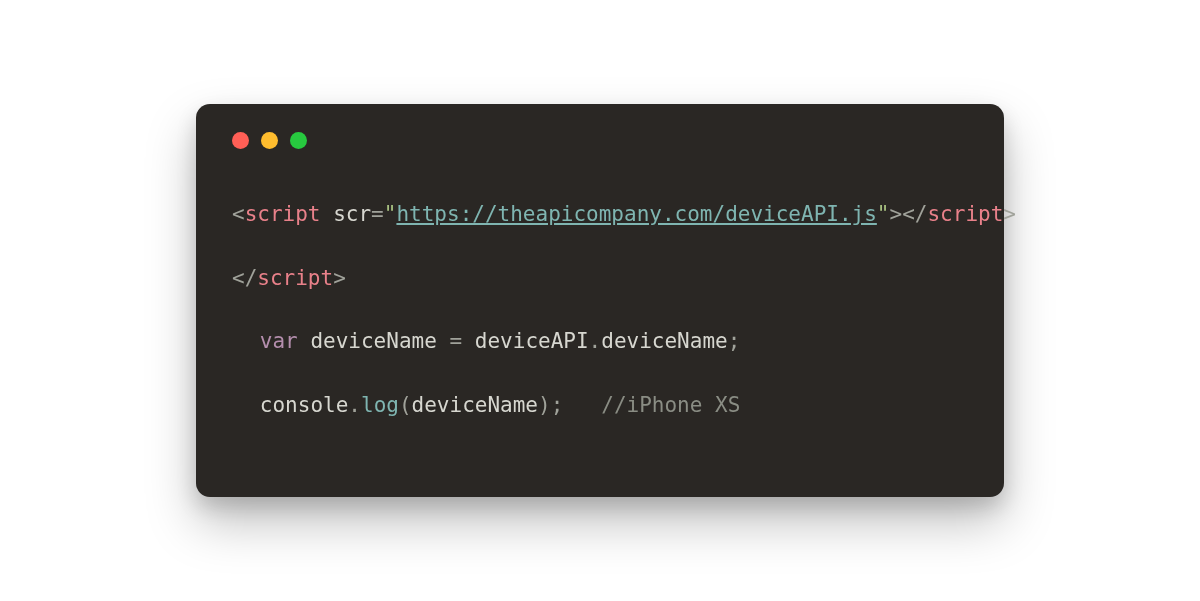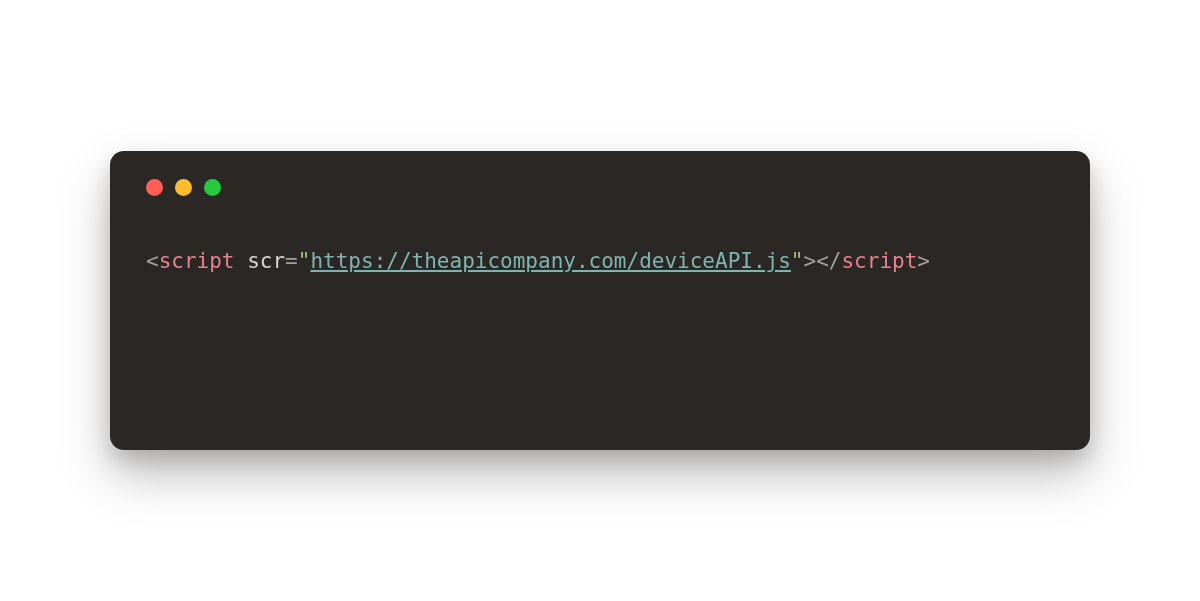--- a/index.html
+++ b/index.html
@@ -10,21 +10,21 @@
     body {
       width: 1200px;
       height: 601px;
       background: #ffffff;
       display: flex;
       align-items: center;
       justify-content: center;
       font-family: "SF Mono", "Menlo", "Monaco", "Consolas", monospace;
     }
     .window {
-      width: 980px;
+      width: 808px;
       background: #2a2724;
       border-radius: 14px;
       box-shadow: 0 25px 50px rgba(0,0,0,0.25), 0 10px 20px rgba(0,0,0,0.15);
       padding: 28px 36px 44px 36px;
     }
     .traffic-lights {
       display: flex;
       gap: 12px;
       margin-bottom: 50px;
     }
@@ -70,24 +70,27 @@
     <div class="light yellow"></div>
     <div class="light green"></div>
   </div>
 
   <div class="code">
 
     <div class="line"><span class="punct">&lt;</span><span class="tag">script</span><span class="attr"> </span><span class="attr">scr</span><span class="punct">=</span><span class="string">"</span><span class="url">https://theapicompany.com/deviceAPI.js</span><span class="string">"</span><span class="punct">&gt;</span><span class="punct">&lt;/</span><span class="tag">script</span><span class="punct">&gt;</span></div>
 
     <div class="blank"></div>
 
+    <div class="line"><span class="punct">&lt;/</span><span class="tag">script</span><span class="punct">&gt;</span></div>
 
     <div class="blank"></div>
 
+    <div class="line"><span class="indent"></span><span class="keyword">var</span><span> </span><span class="ident">deviceName</span><span> </span><span class="punct">=</span><span> </span><span class="ident">deviceAPI</span><span class="punct">.</span><span class="ident">deviceName</span><span class="punct">;</span></div>
 
     <div class="blank"></div>
 
+    <div class="line"><span class="indent"></span><span class="ident">console</span><span class="punct">.</span><span class="func">log</span><span class="punct">(</span><span class="ident">deviceName</span><span class="punct">)</span><span class="punct">;</span><span>   </span><span class="comment">//iPhone XS</span></div>
 
     <div class="blank"></div>
 
 
   </div>
 </div>
 
 </body></html>

